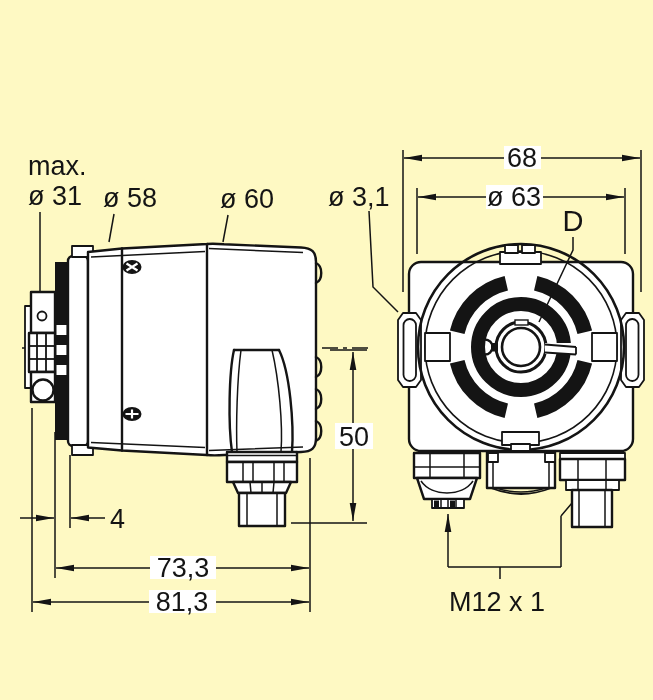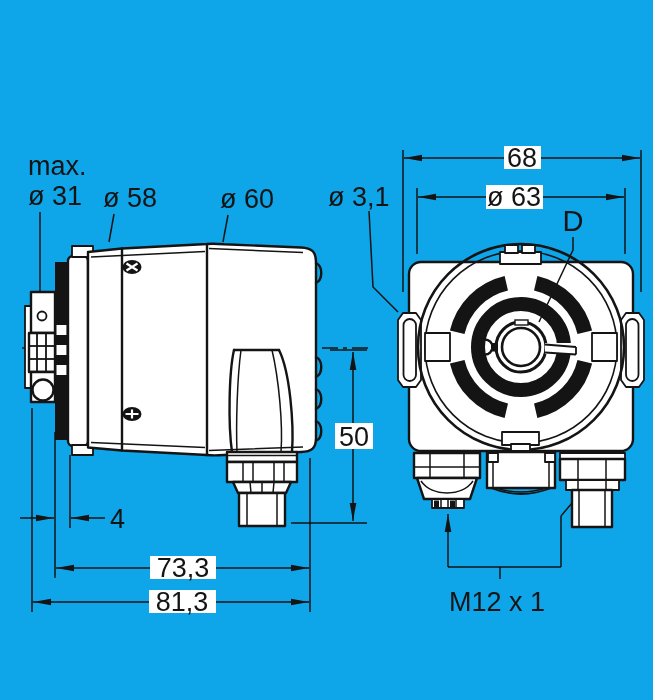--- a/index.html
+++ b/index.html
@@ -1,16 +1,16 @@
 <!DOCTYPE html>
 <html><head>
 <meta charset="utf-8">
 <style>
   html,body{margin:0;padding:0;background:#ffffff;}
-  #stage{position:relative;width:653px;height:700px;background:#0ea5e9;overflow:hidden;}
+  #stage{position:relative;width:653px;height:700px;background:#fef9c3;overflow:hidden;}
   svg{display:block;}
   .ln2{stroke:#141414;stroke-width:2.4;fill:none;stroke-linejoin:round;stroke-linecap:round;}
   .ln15{stroke:#141414;stroke-width:1.8;fill:none;stroke-linejoin:round;}
   .thin{stroke:#141414;stroke-width:1.5;fill:none;}
   .w{fill:#ffffff;}
   .blk{fill:#141414;stroke:none;}
   .ring{stroke:#141414;fill:none;}
   .cl{stroke:#141414;stroke-width:1.4;fill:none;stroke-dasharray:16 5 4 5;}
   .dim{stroke:#141414;stroke-width:1.5;fill:none;}
   .txt{font-family:"Liberation Sans", sans-serif;font-size:27px;fill:#141414;}

